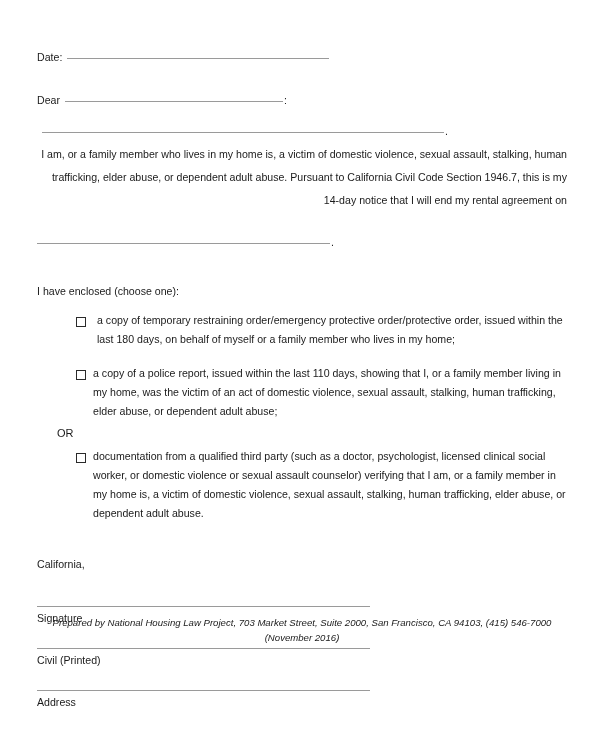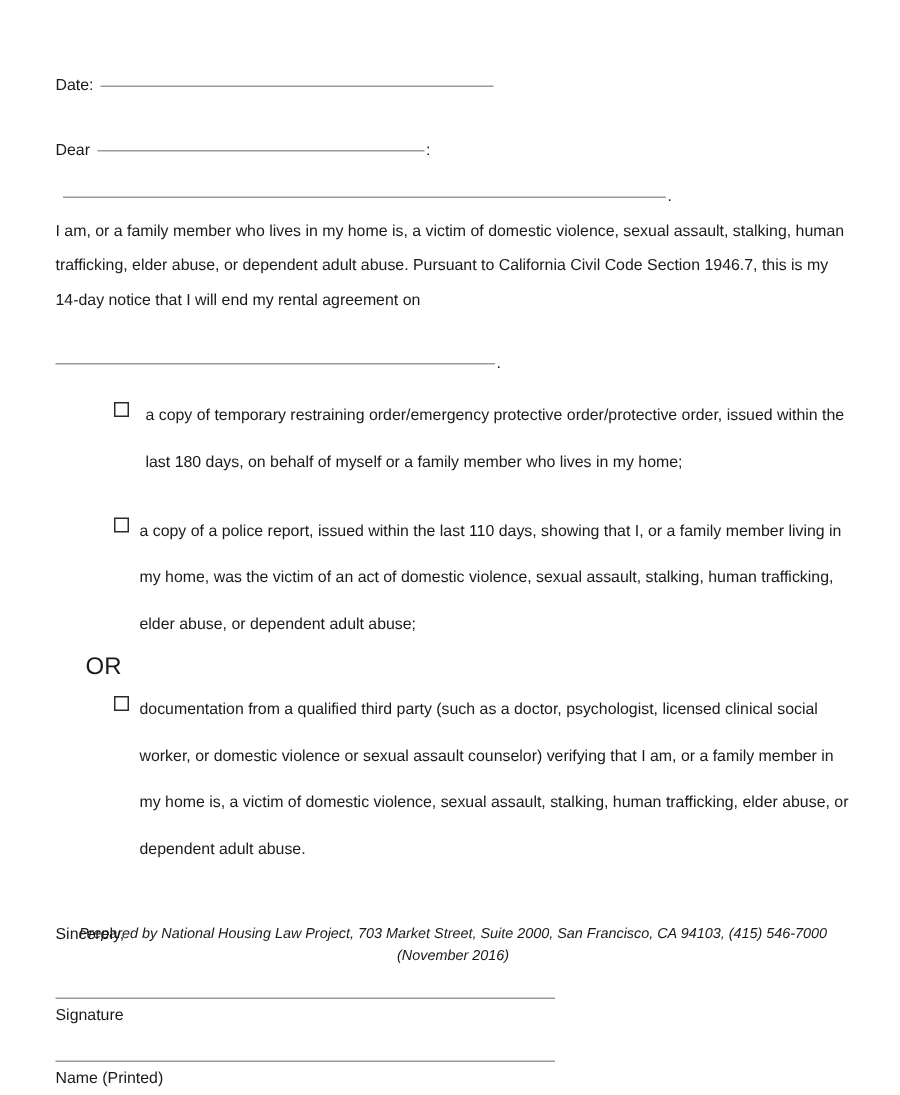--- a/index.html
+++ b/index.html
@@ -65,21 +65,21 @@
     margin-left: 1px;
   }
 
   .para {
     font-size: 10.6px;
     line-height: 23px;
     color: #1a1a1a;
     width: 530px;
   }
 
-  .para-block { margin-top: 0; }
+  .para-block { margin-top: 0; text-align: right; }
 
   .solo-rule-row {
     margin-top: 19px;
     display: flex;
     align-items: baseline;
     line-height: 23px;
   }
 
   .enclosed {
     margin-top: 26px;
@@ -87,21 +87,21 @@
     line-height: 23px;
   }
 
   .choice-list {
     margin-top: 8px;
   }
 
   .choice {
     display: flex;
     font-size: 10.6px;
-    line-height: 31px;
+    line-height: 19px;
     margin-left: 39px;
     width: 491px;
     justify-content: space-between;
   }
 
   .choice + .choice { margin-top: 15px; }
 
   .cbox {
     flex: 0 0 auto;
     width: 8px;
@@ -115,21 +115,21 @@
   }
 
   .choice-wide .cbox { margin-right: 11px; }
 
   .choice-text {
     flex: 1 1 auto;
     text-indent: 0;
   }
 
   .or-line {
-    font-size: 16px;
+    font-size: 11px;
     line-height: 23px;
     margin-left: 20px;
     margin-top: 1px;
   }
 
   .sincerely {
     margin-top: 30px;
     font-size: 10.6px;
     line-height: 23px;
   }
@@ -186,20 +186,21 @@
       <span class="trail">.</span>
     </div>
 
     <div class="para para-block">I am, or a family member who lives in my home is, a victim of domestic violence, sexual assault, stalking, human trafficking, elder abuse, or dependent adult abuse.  Pursuant to California Civil Code Section 1946.7, this is my 14-day notice that I will end my rental agreement on</div>
 
     <div class="solo-rule-row">
       <span class="rule rule-solo"></span>
       <span class="trail">.</span>
     </div>
 
+    <div class="enclosed">I have enclosed (choose one):</div>
 
     <div class="choice-list">
 
       <div class="choice choice-wide">
         <span class="cbox"></span>
         <span class="choice-text">a copy of temporary restraining order/emergency protective order/protective order, issued within the last 180 days, on behalf of myself or a family member who lives in my home;</span>
       </div>
 
       <div class="choice">
         <span class="cbox"></span>
@@ -208,32 +209,32 @@
 
       <div class="or-line">OR</div>
 
       <div class="choice" style="margin-top:2px;">
         <span class="cbox"></span>
         <span class="choice-text">documentation from a qualified third party (such as a doctor, psychologist, licensed clinical social worker, or domestic violence or sexual assault counselor) verifying that I am, or a family member in my home is, a victim of domestic violence, sexual assault, stalking, human trafficking, elder abuse, or dependent adult abuse.</span>
       </div>
 
     </div>
 
-    <div class="sincerely">Sincerely,</div>
+    <div class="sincerely">California,</div>
 
     <div class="sig-block">
 
       <div class="sig-group">
         <div class="sig-rule"></div>
         <div class="sig-label">Signature</div>
       </div>
 
       <div class="sig-group">
         <div class="sig-rule"></div>
-        <div class="sig-label">Name (Printed)</div>
+        <div class="sig-label">Civil (Printed)</div>
       </div>
 
       <div class="sig-group">
         <div class="sig-rule"></div>
         <div class="sig-label">Address</div>
       </div>
 
     </div>
 
   </div>

